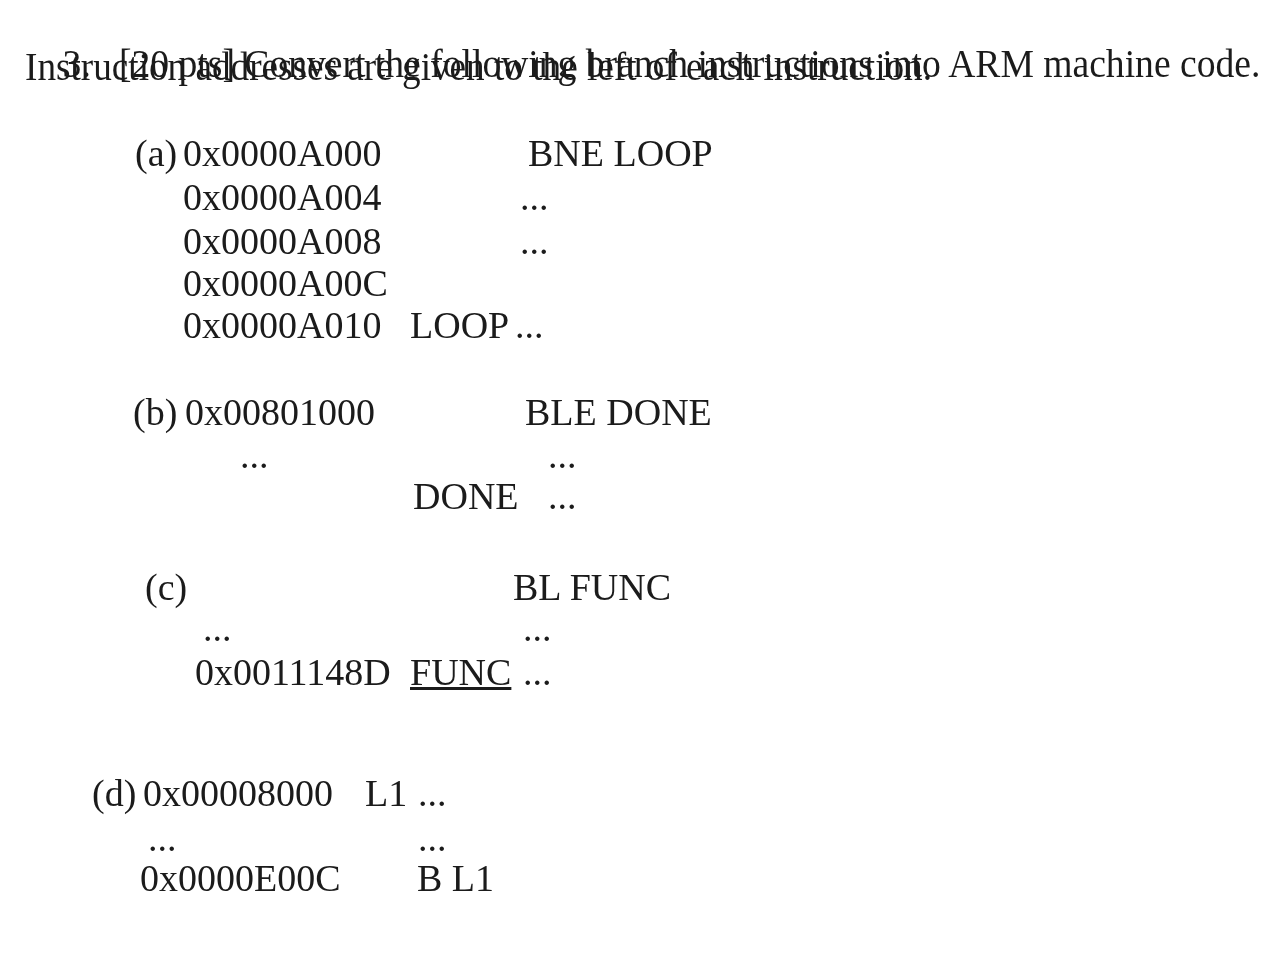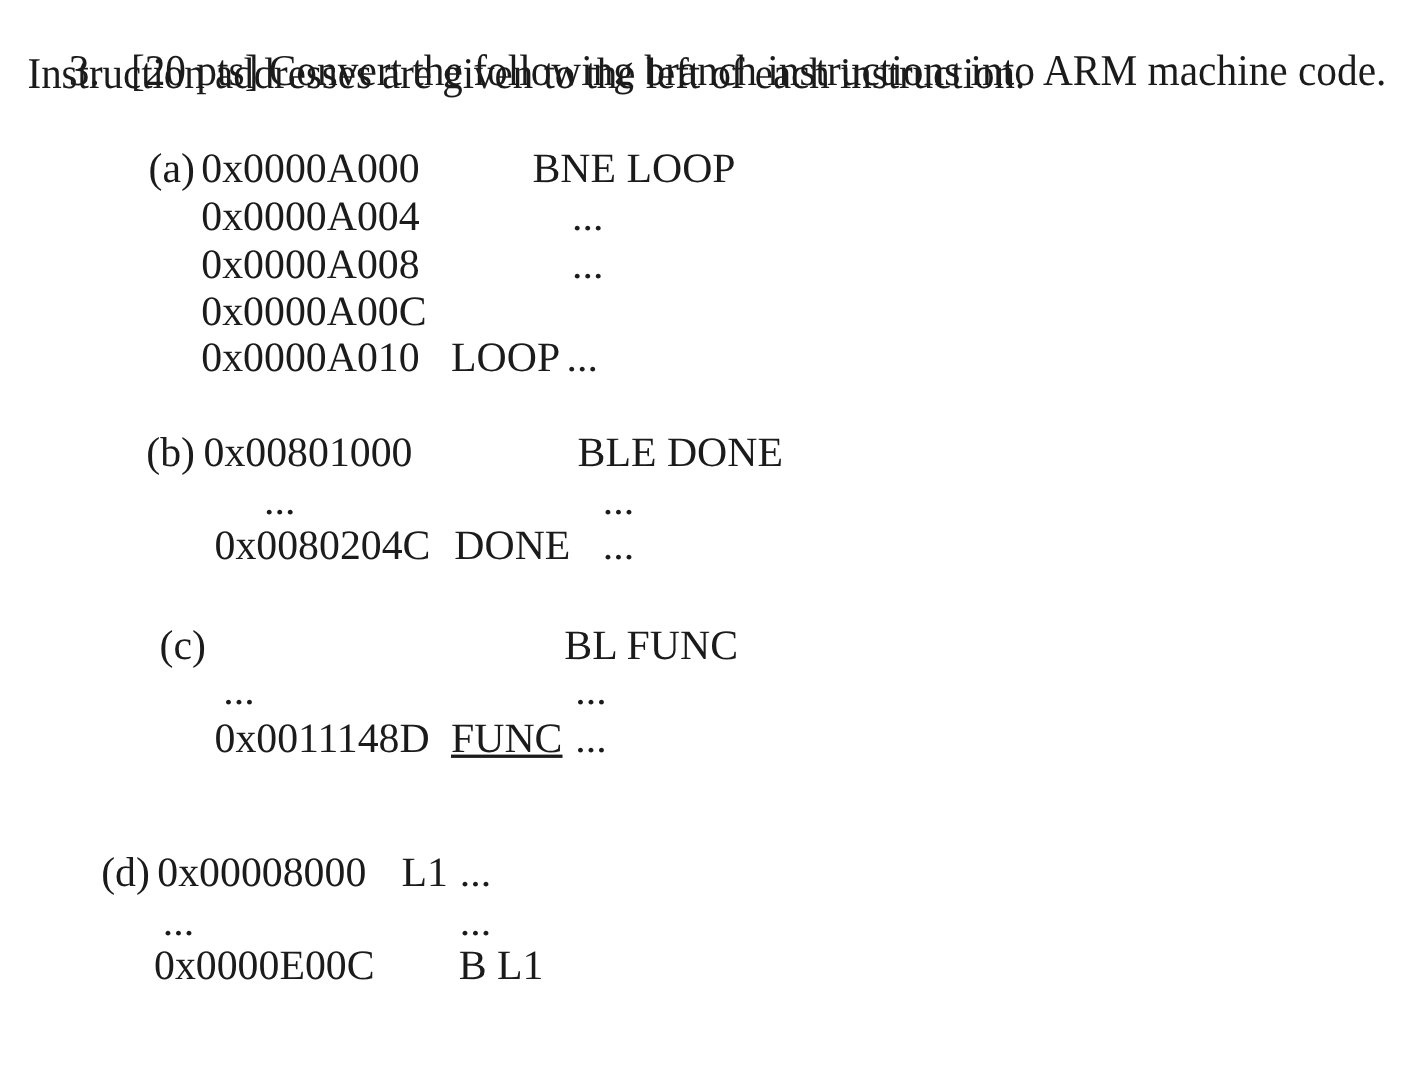--- a/index.html
+++ b/index.html
@@ -28,21 +28,21 @@
     font-size: 40px;
     transform-origin: 0 0;
   }
   #hline1 { left: 25px; top: 4px;  transform: scaleX(0.94); }
   #hline2 { left: 25px; top: 47px; transform: scaleX(0.93); }
   #hline1 .q-rest { margin-left: 30px; }
 
   
   #pa-lab  { left: 135px; top: 134px; }
   #pa-r1a  { left: 183px; top: 134px; }
-  #pa-r1c  { left: 484px; top: 134px; }
+  #pa-r1c  { left: 528px; top: 134px; }
   #pa-r2a  { left: 183px; top: 178px; }
   #pa-r2e  { left: 520px; top: 178px; }
   #pa-r3a  { left: 183px; top: 222px; }
   #pa-r3e  { left: 520px; top: 222px; }
   #pa-r4a  { left: 183px; top: 264px; }
   #pa-r5a  { left: 183px; top: 306px; }
   #pa-r5l  { left: 410px; top: 306px; }
   #pa-r5e  { left: 515px; top: 306px; }
 
   
@@ -95,21 +95,20 @@
   <span class="t" id="pa-r4a">0x0000A00C</span>
   <span class="t" id="pa-r5a">0x0000A010</span>
   <span class="t" id="pa-r5l">LOOP</span>
   <span class="t" id="pa-r5e">...</span>
 
   <span class="t" id="pb-lab">(b)</span>
   <span class="t" id="pb-r1a">0x00801000</span>
   <span class="t" id="pb-r1c">BLE DONE</span>
   <span class="t" id="pb-r2el">...</span>
   <span class="t" id="pb-r2er">...</span>
-  <span class="t" id="pb-r3a">0x0080204C</span>
   <span class="t" id="pb-r3l">DONE</span>
   <span class="t" id="pb-r3e">...</span>
 
   <span class="t" id="pc-lab">(c)</span>
   <span class="t" id="pc-r1c">BL FUNC</span>
   <span class="t" id="pc-r2el">...</span>
   <span class="t" id="pc-r2er">...</span>
   <span class="t" id="pc-r3a">0x0011148D</span>
   <span class="t" id="pc-r3l">FUNC</span>
   <span class="t" id="pc-r3e">...</span>

